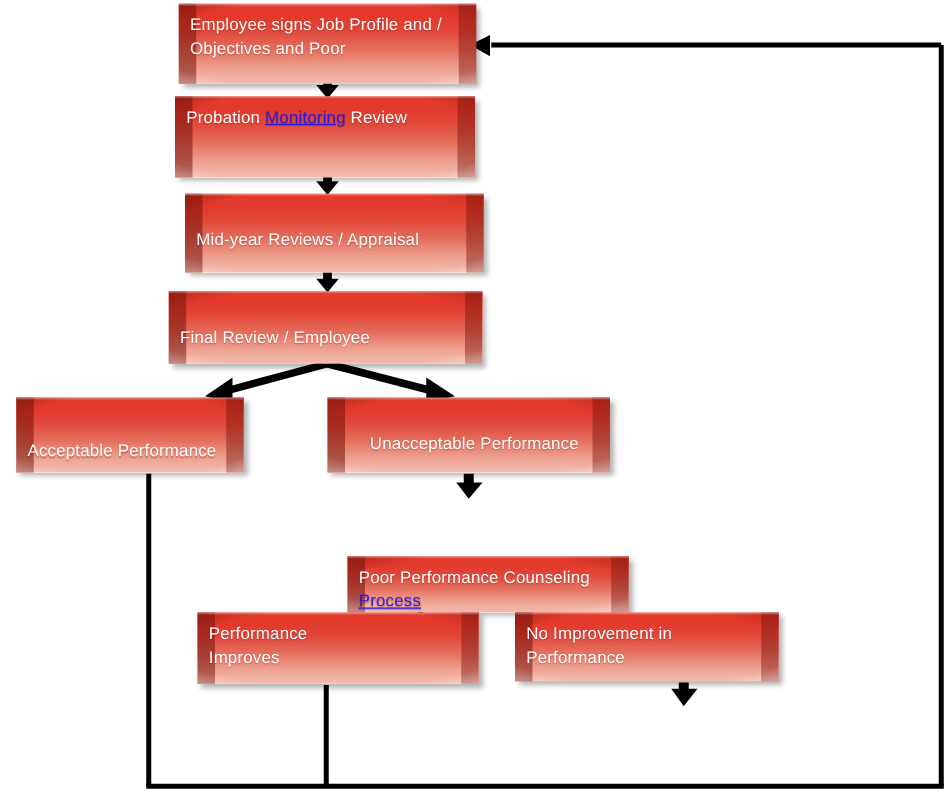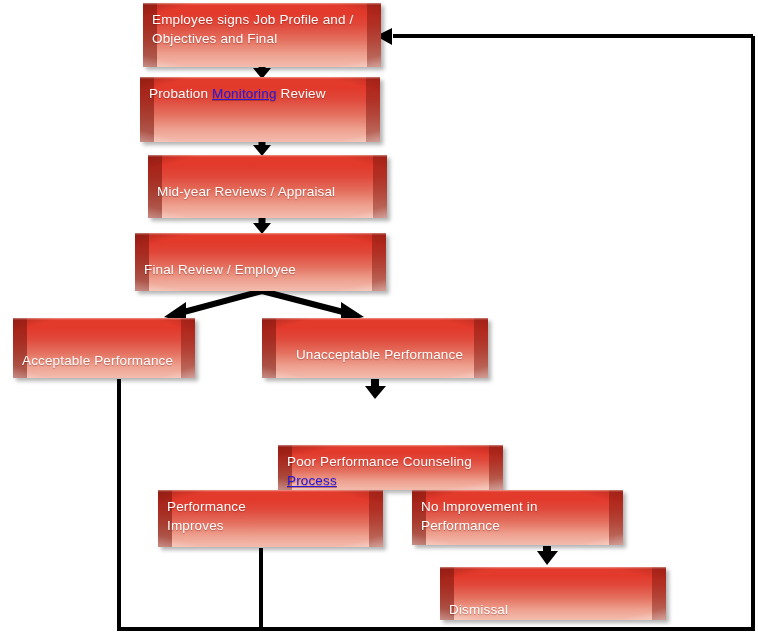--- a/index.html
+++ b/index.html
@@ -131,21 +131,21 @@
       <line x1="261" y1="548" x2="261" y2="629" stroke="#000" stroke-width="4"></line>
       <line x1="117" y1="629" x2="755" y2="629" stroke="#000" stroke-width="4"></line>
       <line x1="753" y1="629" x2="753" y2="36" stroke="#000" stroke-width="4"></line>
       <line x1="753" y1="36" x2="393" y2="36" stroke="#000" stroke-width="4"></line>
       <polygon points="392,28 392,45 376,36" fill="#000"></polygon>
     </g>
   </svg>
 
   <div class="node" style="left:143px;top:3px;width:238px;height:64px;">
     <span class="txt">Employee signs Job Profile and  /
-Objectives and Final</span>
+Objectives and Poor</span>
   </div>
 
   <div class="node" style="left:148px;top:155px;width:239px;height:63px;">
     <span class="txt mid">Mid-year Reviews / Appraisal</span>
   </div>
 
   <div class="node" style="left:140px;top:77px;width:240px;height:65px;">
     <span class="txt"><span>Probation </span><a class="lnk">Monitoring</a><span> Review</span></span>
   </div>
 
@@ -169,17 +169,14 @@
   <div class="node" style="left:158px;top:490px;width:225px;height:57px;">
     <span class="txt">Performance
 Improves</span>
   </div>
 
   <div class="node" style="left:412px;top:490px;width:211px;height:55px;">
     <span class="txt">No Improvement  in
 Performance</span>
   </div>
 
-  <div class="node" style="left:440px;top:567px;width:226px;height:53px;">
-    <span class="txt low">Dismissal</span>
-  </div>
 
 </div>
 
 </body></html>

